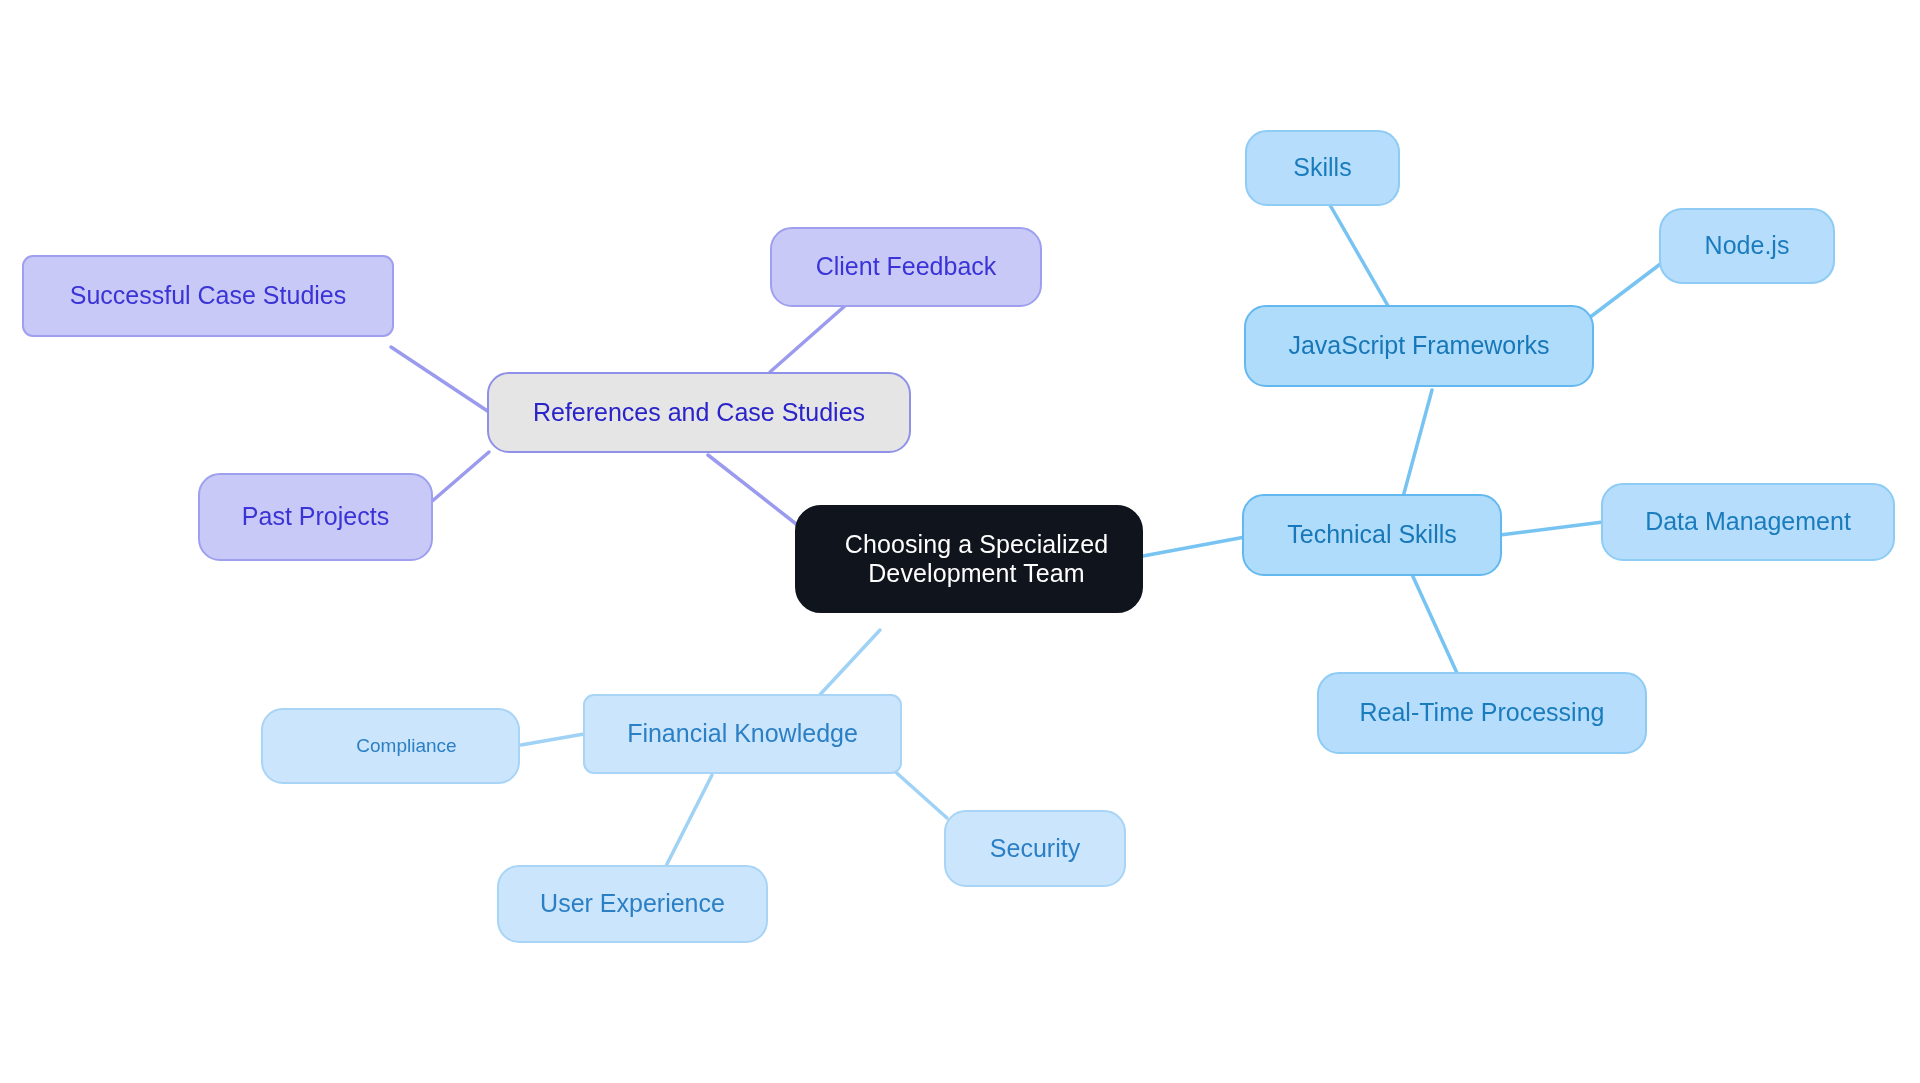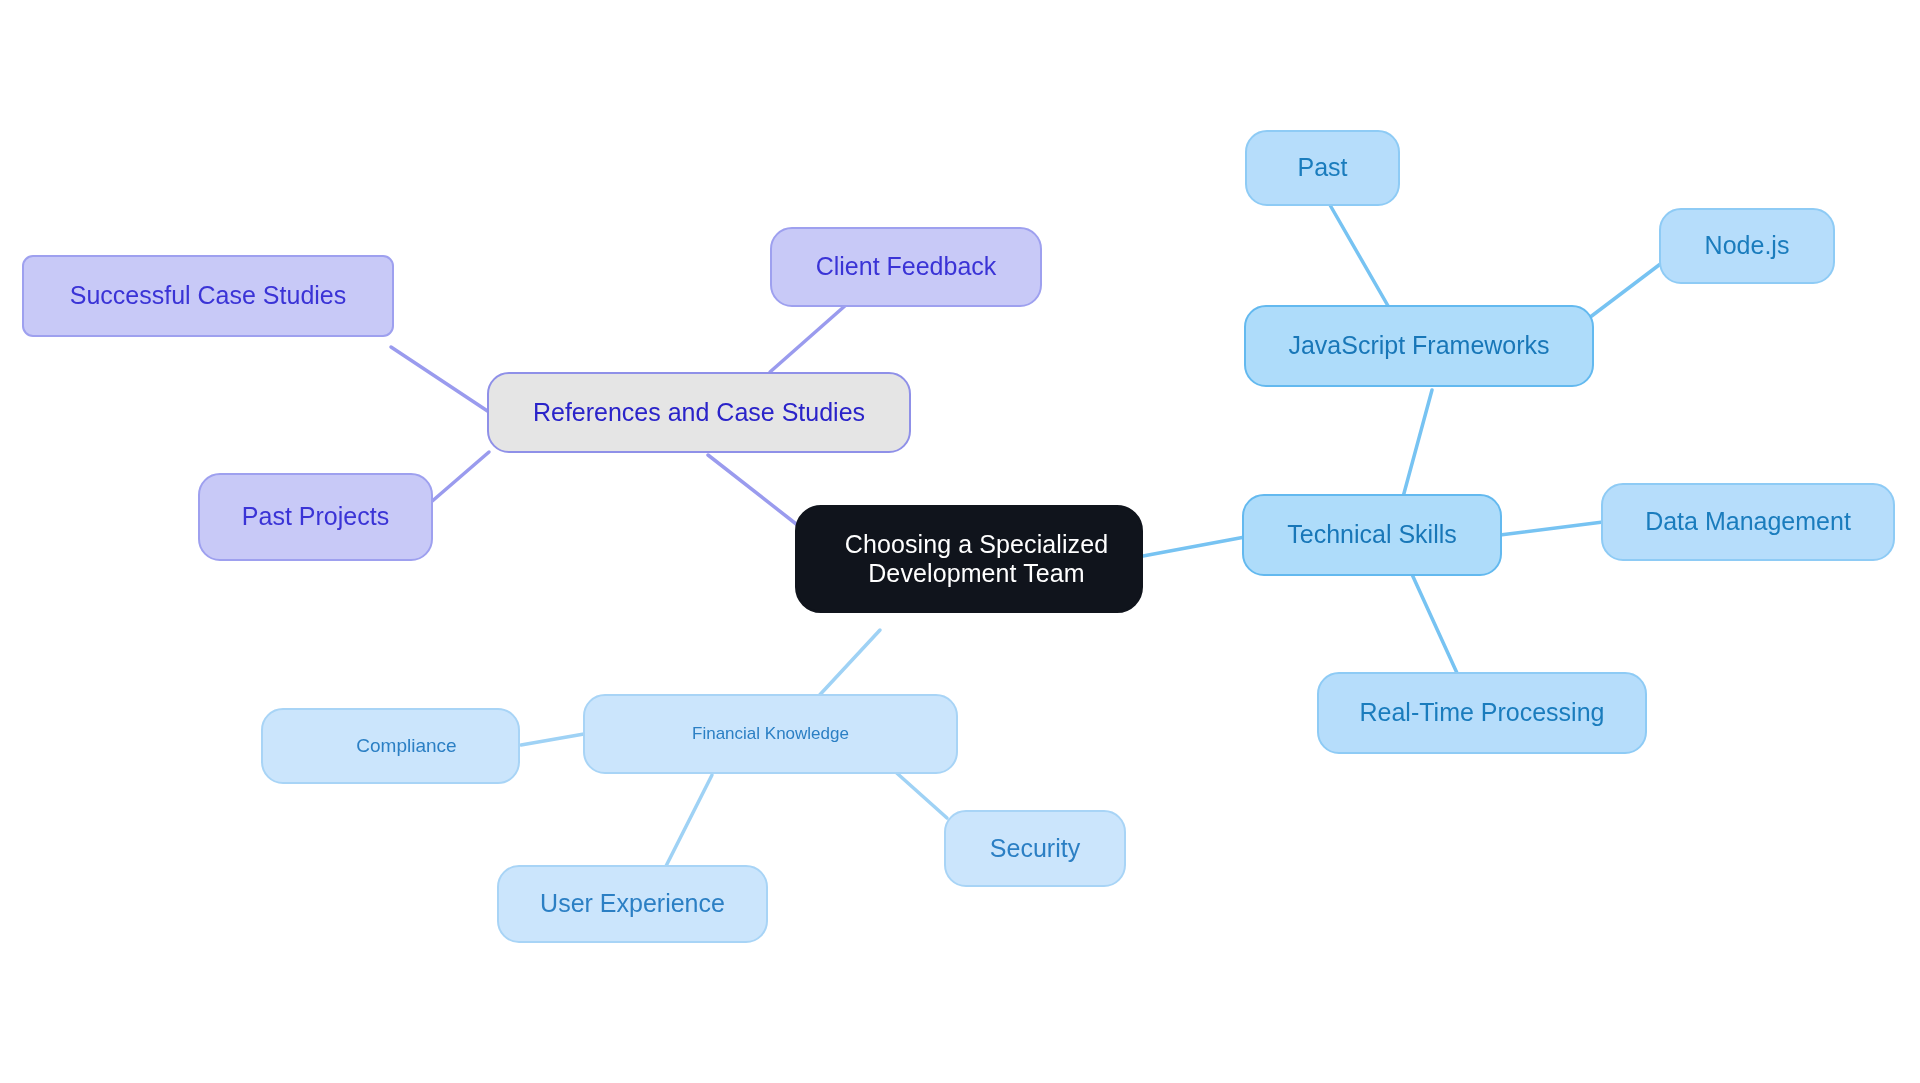--- a/index.html
+++ b/index.html
@@ -132,36 +132,36 @@
 
   <div class="node branch-blue" style="left:1242px; top:494px; width:260px; height:82px; font-size:25px;">
     <span>Technical Skills</span>
   </div>
 
   <div class="node branch-blue" style="left:1244px; top:305px; width:350px; height:82px; font-size:25px;">
     <span>JavaScript Frameworks</span>
   </div>
 
   <div class="node leaf-blue" style="left:1245px; top:130px; width:155px; height:76px; font-size:25px;">
-    <span>Past</span>
+    <span>Skills</span>
   </div>
 
-  <div class="node leaf-blue" style="left:1659px; top:208px; width:176px; height:76px; font-size:25px;">
+  <div class="node leaf-blue" style="left:1659px; top:208px; width:176px; height:76px; font-size:25px;border-radius:23px;">
     <span>Node.js</span>
   </div>
 
   <div class="node leaf-blue" style="left:1601px; top:483px; width:294px; height:78px; font-size:25px;">
     <span>Data Management</span>
   </div>
 
   <div class="node leaf-blue" style="left:1317px; top:672px; width:330px; height:82px; font-size:25px;">
     <span>Real-Time Processing</span>
   </div>
 
-  <div class="node leaf-blue-soft" style="left:583px; top:694px; width:375px; height:80px; font-size:17px;">
+  <div class="node leaf-blue-soft" style="left:583px; top:694px; width:319px; height:80px; font-size:25px;border-radius:11px;">
     <span>Financial Knowledge</span>
   </div>
 
   <div class="node leaf-blue-soft" style="left:261px; top:708px; width:259px; height:76px; font-size:19px;padding-left:46px;">
     <span>Compliance</span>
   </div>
 
   <div class="node leaf-blue-soft" style="left:497px; top:865px; width:271px; height:78px; font-size:25px;">
     <span>User Experience</span>
   </div>

